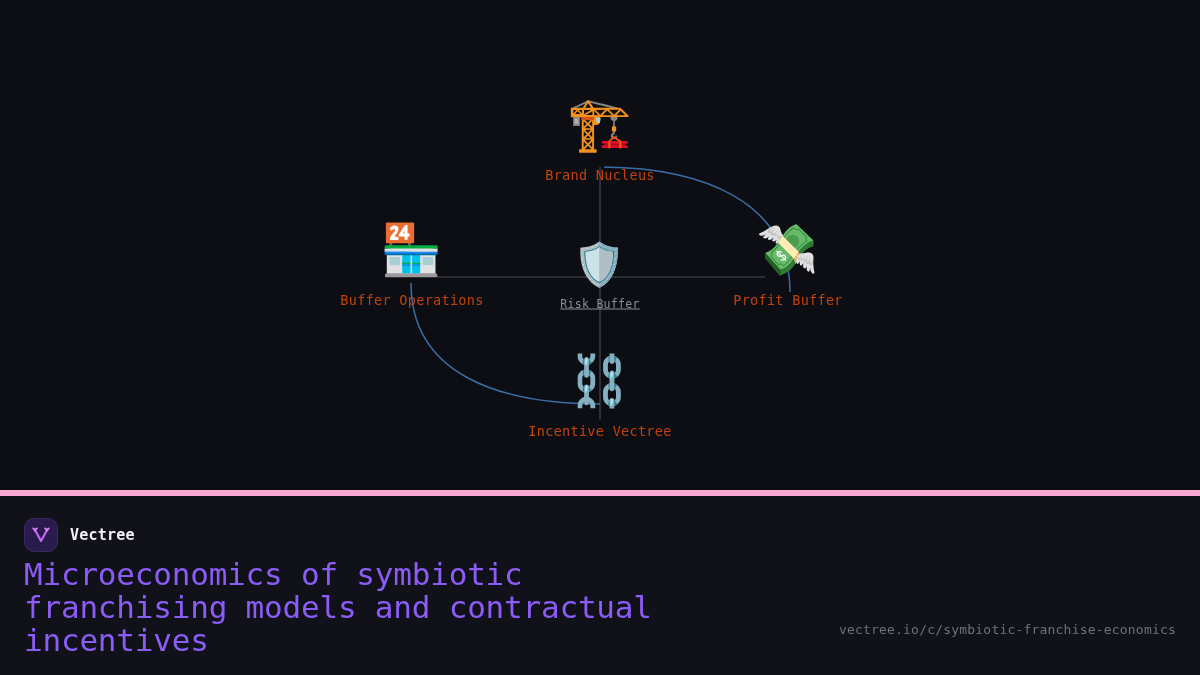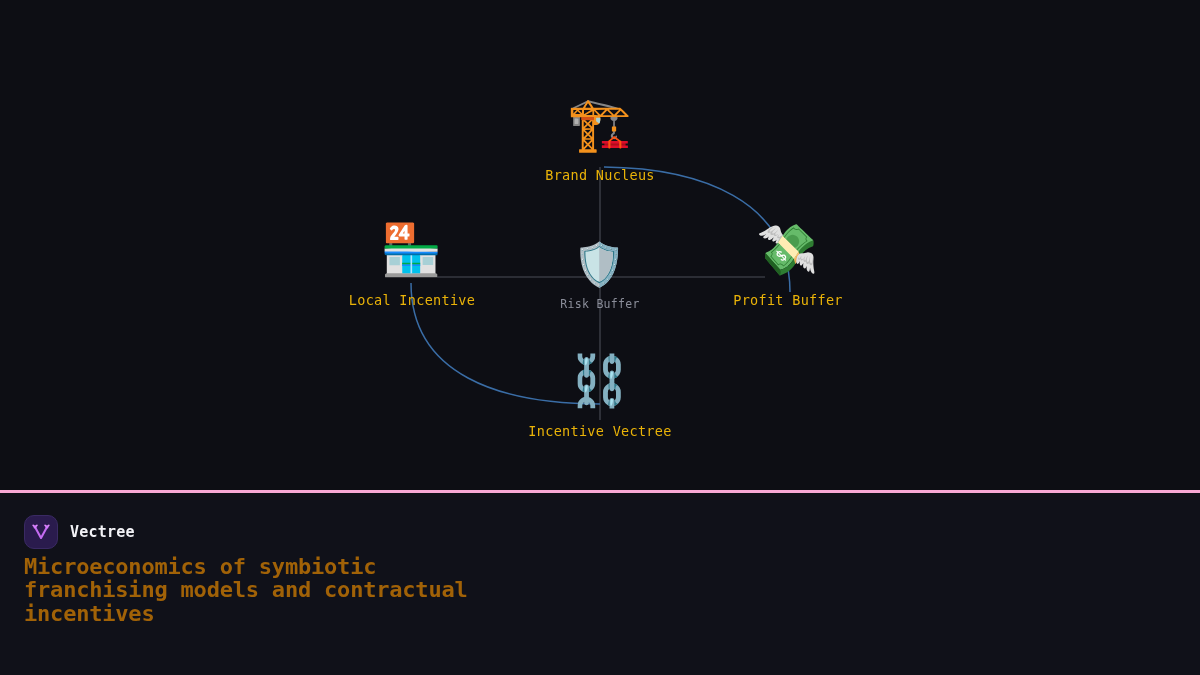--- a/index.html
+++ b/index.html
@@ -43,42 +43,43 @@
   }
   .node-emoji {
     font-family: "DejaVu Sans", sans-serif;
     line-height: 1;
     display: block;
     text-align: center;
     user-select: none;
   }
   .node-label {
     margin-top: 17px;
-    color: #eab308;
+    color: #c2410c;
     font-size: 13.5px;
     letter-spacing: 0.3px;
     white-space: nowrap;
     text-align: center;
   }
 
   .node.is-center .node-label {
     margin-top: 11px;
     color: #8a8d99;
     font-size: 11.5px;
+    text-decoration: underline;
   }
 
   
   #footer {
     position: absolute;
     left: 0;
     top: 490px;
     width: 1200px;
     height: 185px;
     background: #101119;
-    border-top: 3px solid #f9a8d4;
+    border-top: 6px solid #f9a8d4;
     box-sizing: border-box;
   }
   #brand-row {
     position: absolute;
     left: 24px;
     top: 22px;
     display: flex;
     align-items: center;
     gap: 12px;
   }
@@ -96,23 +97,23 @@
     color: #f2f2f6;
     font-size: 15px;
     font-weight: bold;
     letter-spacing: 0.2px;
   }
   #page-title {
     position: absolute;
     left: 24px;
     top: 62px;
     width: 830px;
-    color: #a16207;
-    font-size: 22px;
-    font-weight: bold;
+    color: #8b5cf6;
+    font-size: 31px;
+    font-weight: normal;
     line-height: 1.06;
     letter-spacing: -0.2px;
     white-space: pre-line;
   }
   #page-url {
     position: absolute;
     right: 24px;
     bottom: 38px;
     color: #6e707c;
     font-size: 13px;
@@ -140,21 +141,21 @@
       </g>
     </svg>
 
     <div class="node" style="left:600px; top:140px;">
       <span class="node-emoji" style="font-size:52px;">🏗️</span>
       <span class="node-label">Brand Nucleus</span>
     </div>
 
     <div class="node" style="left:412px; top:266px;">
       <span class="node-emoji" style="font-size:50px;">🏪</span>
-      <span class="node-label">Local Incentive</span>
+      <span class="node-label">Buffer Operations</span>
     </div>
 
     <div class="node is-center" style="left:600px; top:277px;">
       <span class="node-emoji" style="font-size:42px;">🛡️</span>
       <span class="node-label">Risk Buffer</span>
     </div>
 
     <div class="node" style="left:788px; top:266px;">
       <span class="node-emoji" style="font-size:50px;">💸</span>
       <span class="node-label">Profit Buffer</span>
@@ -179,16 +180,17 @@
           <circle cx="16" cy="5" r="1.5" fill="#d47cff"></circle>
         </svg>
       </div>
       <span id="brand-name">Vectree</span>
     </div>
 
     <div id="page-title">Microeconomics of symbiotic
 franchising models and contractual
 incentives</div>
 
+    <div id="page-url">vectree.io/c/symbiotic-franchise-economics</div>
 
   </div>
 
 </div>
 
 </body></html>

